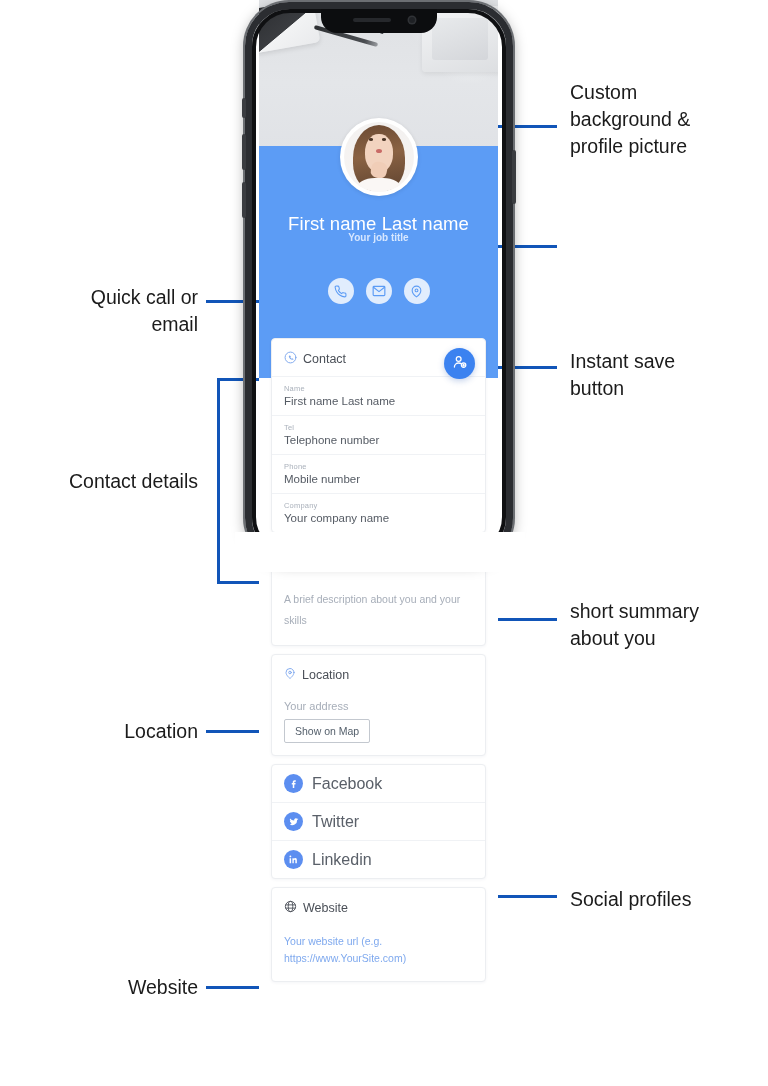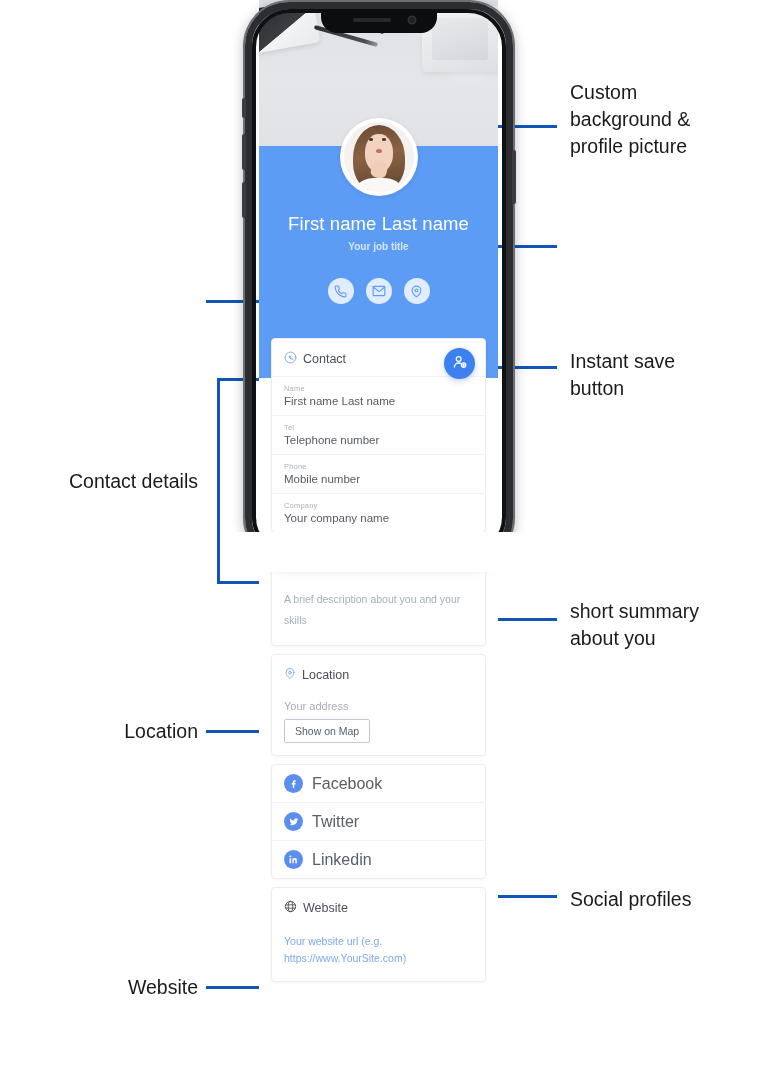--- a/index.html
+++ b/index.html
@@ -125,21 +125,21 @@
     background:#f0cdb7; border-radius:40%;
     transform:rotate(12deg);
   }
 
   .hero-name{
     position:absolute; left:0; top:213px; width:239px; text-align:center;
     color:#ffffff; font-size:18.5px; font-weight:400; letter-spacing:.1px;
     z-index:4;
   }
   .hero-job{
-    position:absolute; left:0; top:241px; width:239px; text-align:center;
+    position:absolute; left:0; top:232px; width:239px; text-align:center;
     color:#d7e7ff; font-size:10px; font-weight:700;
     z-index:4;
   }
   .hero-actions{
     position:absolute; left:0; top:278px; width:239px;
     display:flex; justify-content:center; gap:12px; z-index:4;
   }
   .circ-btn{
     width:26px;height:26px;border-radius:50%;
     background:rgba(255,255,255,.82);
@@ -465,20 +465,22 @@
 
   <div class="dot" style="left:464px; top:613px;"></div>
   <div class="leader" style="left:470px; top:618px; width:87px;"></div>
   <div class="anno-text right" style="left:570px; top:598px; width:200px;">short summary
 about you</div>
 
   <div class="dot" style="left:464px; top:890px;"></div>
   <div class="leader" style="left:470px; top:895px; width:87px;"></div>
   <div class="anno-text right" style="left:570px; top:886px; width:190px;">Social profiles</div>
 
+  <div class="anno-text left" style="left:20px; top:284px; width:178px;">Quick call or
+email</div>
   <div class="leader" style="left:206px; top:300px; width:97px;"></div>
   <div class="dot" style="left:298px; top:295px;"></div>
 
   <div class="anno-text left" style="left:20px; top:468px; width:178px;">Contact details</div>
   <div class="leader-v" style="left:217px; top:378px; height:205px;"></div>
   <div class="leader" style="left:217px; top:378px; width:78px;"></div>
   <div class="dot" style="left:288px; top:373px;"></div>
   <div class="leader" style="left:217px; top:581px; width:78px;"></div>
   <div class="dot" style="left:288px; top:576px;"></div>
 

